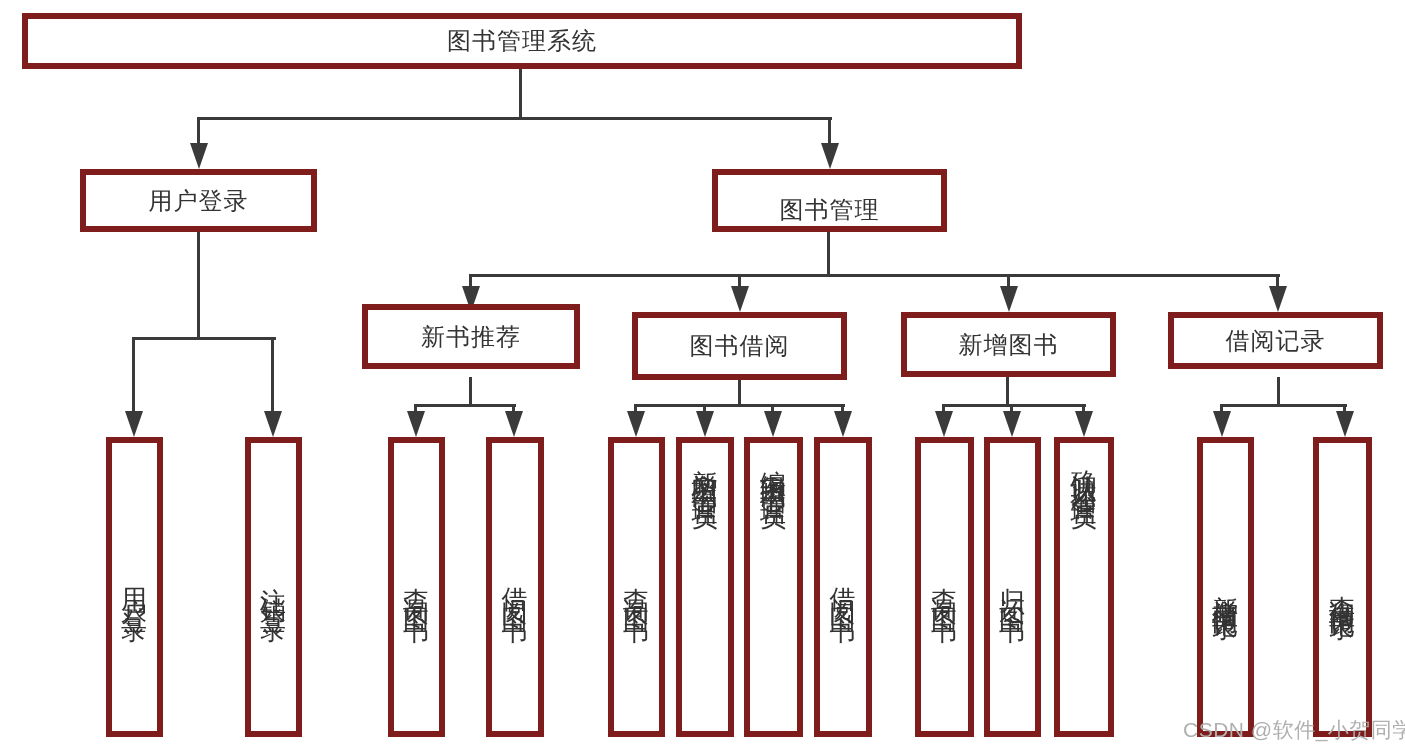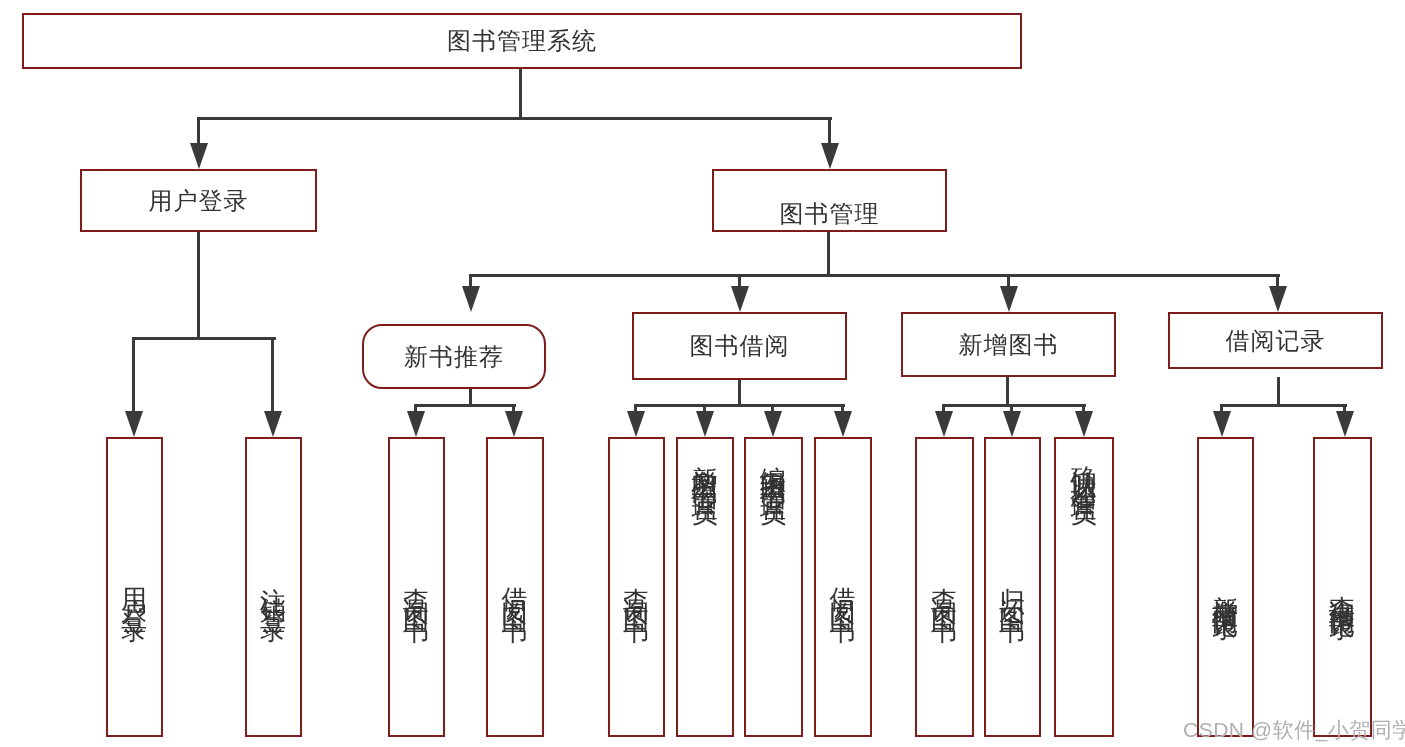--- a/index.html
+++ b/index.html
@@ -1,21 +1,21 @@
 <!DOCTYPE html>
 <html><head>
 <meta charset="utf-8">
 <style>
   html,body{margin:0;padding:0;background:#ffffff;}
   #stage{
     position:relative;width:1405px;height:747px;background:#ffffff;
     font-family:"Liberation Sans","DejaVu Sans",sans-serif;overflow:hidden;
   }
   .box{
-    position:absolute;box-sizing:border-box;border:2px solid #7f1d1d;background:#ffffff;
+    position:absolute;box-sizing:border-box;border:6px solid #7f1d1d;background:#ffffff;
     display:flex;align-items:center;justify-content:center;color:#333333;
   }
   .hlabel{font-size:24px;letter-spacing:1px;white-space:nowrap;}
   .leaf-top{align-items:flex-start;}
   .vtext{
     writing-mode:vertical-rl;text-orientation:mixed;line-height:1;
     color:#333333;font-size:26px;
   }
   .v4{letter-spacing:10px;}
   .v6{letter-spacing:4px;}
@@ -82,21 +82,21 @@
     <span class="hlabel">图书管理系统</span>
   </div>
 
   <div class="box" style="left:80px;top:169px;width:237px;height:63px;">
     <span class="hlabel">用户登录</span>
   </div>
   <div class="box" style="left:712px;top:169px;width:235px;height:63px;align-items:flex-end;">
     <span class="hlabel">图书管理</span>
   </div>
 
-  <div class="box" style="left:362px;top:324px;width:184px;height:65px;border-radius:20px;">
+  <div class="box" style="left:362px;top:304px;width:218px;height:65px;">
     <span class="hlabel">新书推荐</span>
   </div>
   <div class="box" style="left:632px;top:312px;width:215px;height:68px;">
     <span class="hlabel">图书借阅</span>
   </div>
   <div class="box" style="left:901px;top:312px;width:215px;height:65px;">
     <span class="hlabel">新增图书</span>
   </div>
   <div class="box" style="left:1168px;top:312px;width:215px;height:57px;">
     <span class="hlabel">借阅记录</span>

